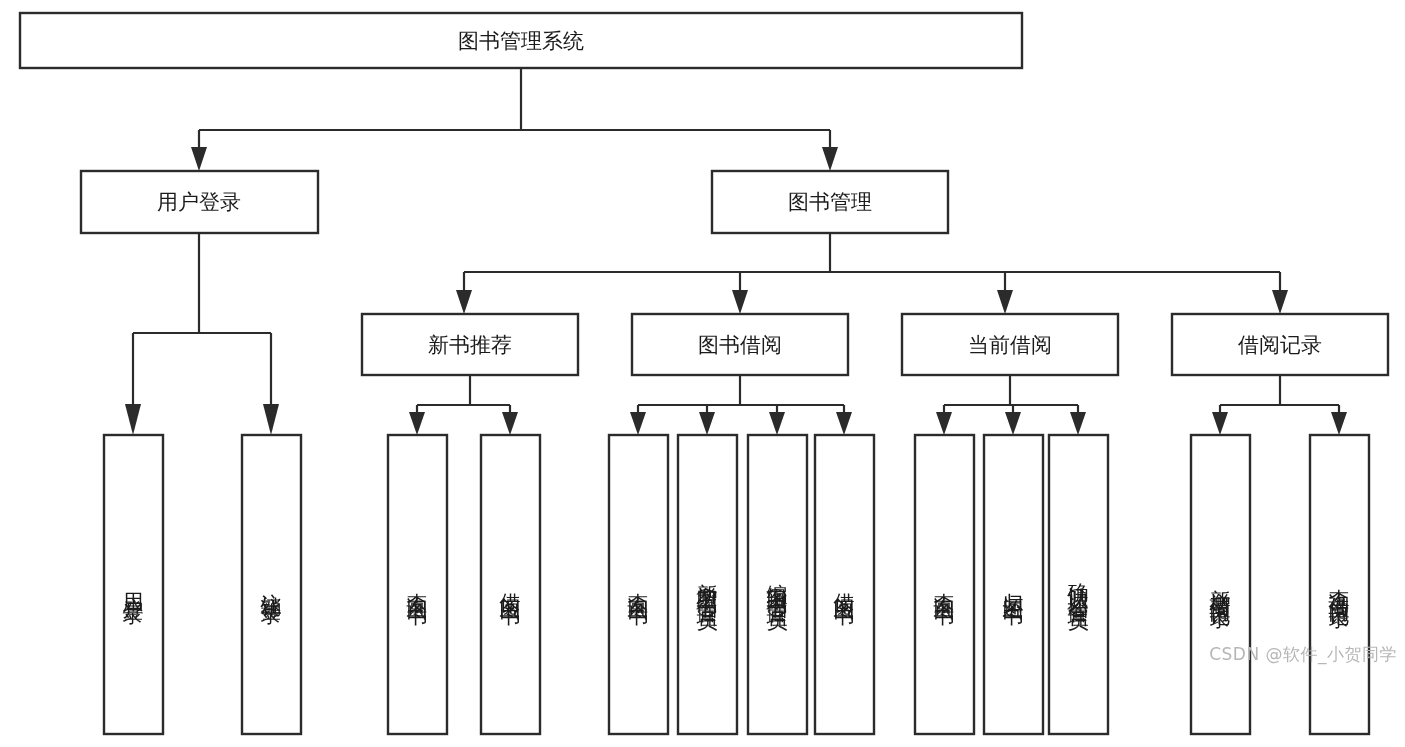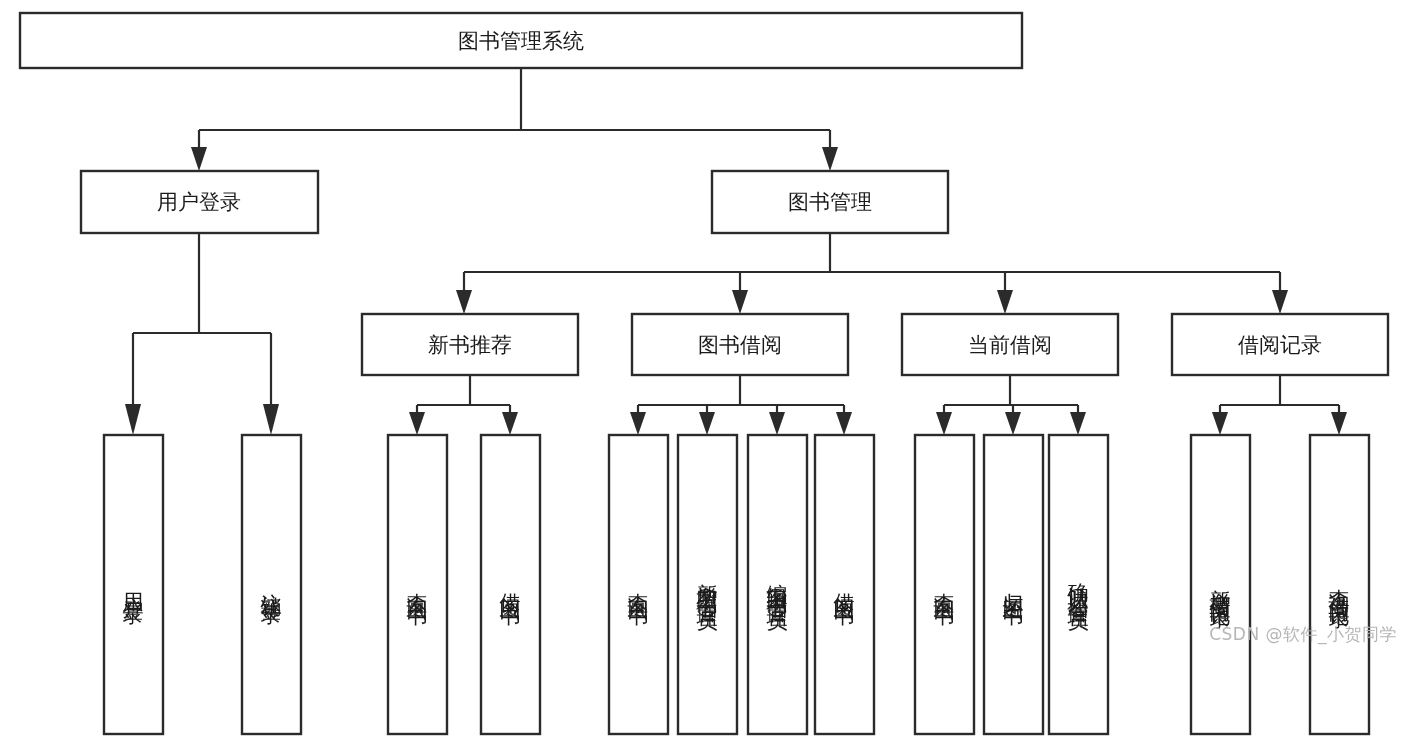--- a/index.html
+++ b/index.html
@@ -55,21 +55,21 @@
     font-family: "DejaVu Sans", "Liberation Sans", sans-serif;
     font-size: 21px;
     text-anchor: middle;
     dominant-baseline: central;
     writing-mode: vertical-rl;
     letter-spacing: 4px;
   }
   .watermark {
     position: absolute;
     right: 8px;
-    bottom: 20px;
+    bottom: 0;
     font-family: "DejaVu Sans", "Liberation Sans", sans-serif;
     font-size: 17px;
     color: #b6b6b6;
     white-space: nowrap;
     letter-spacing: 0.5px;
     user-select: none;
   }
 </style>
 </head>
 <body>

